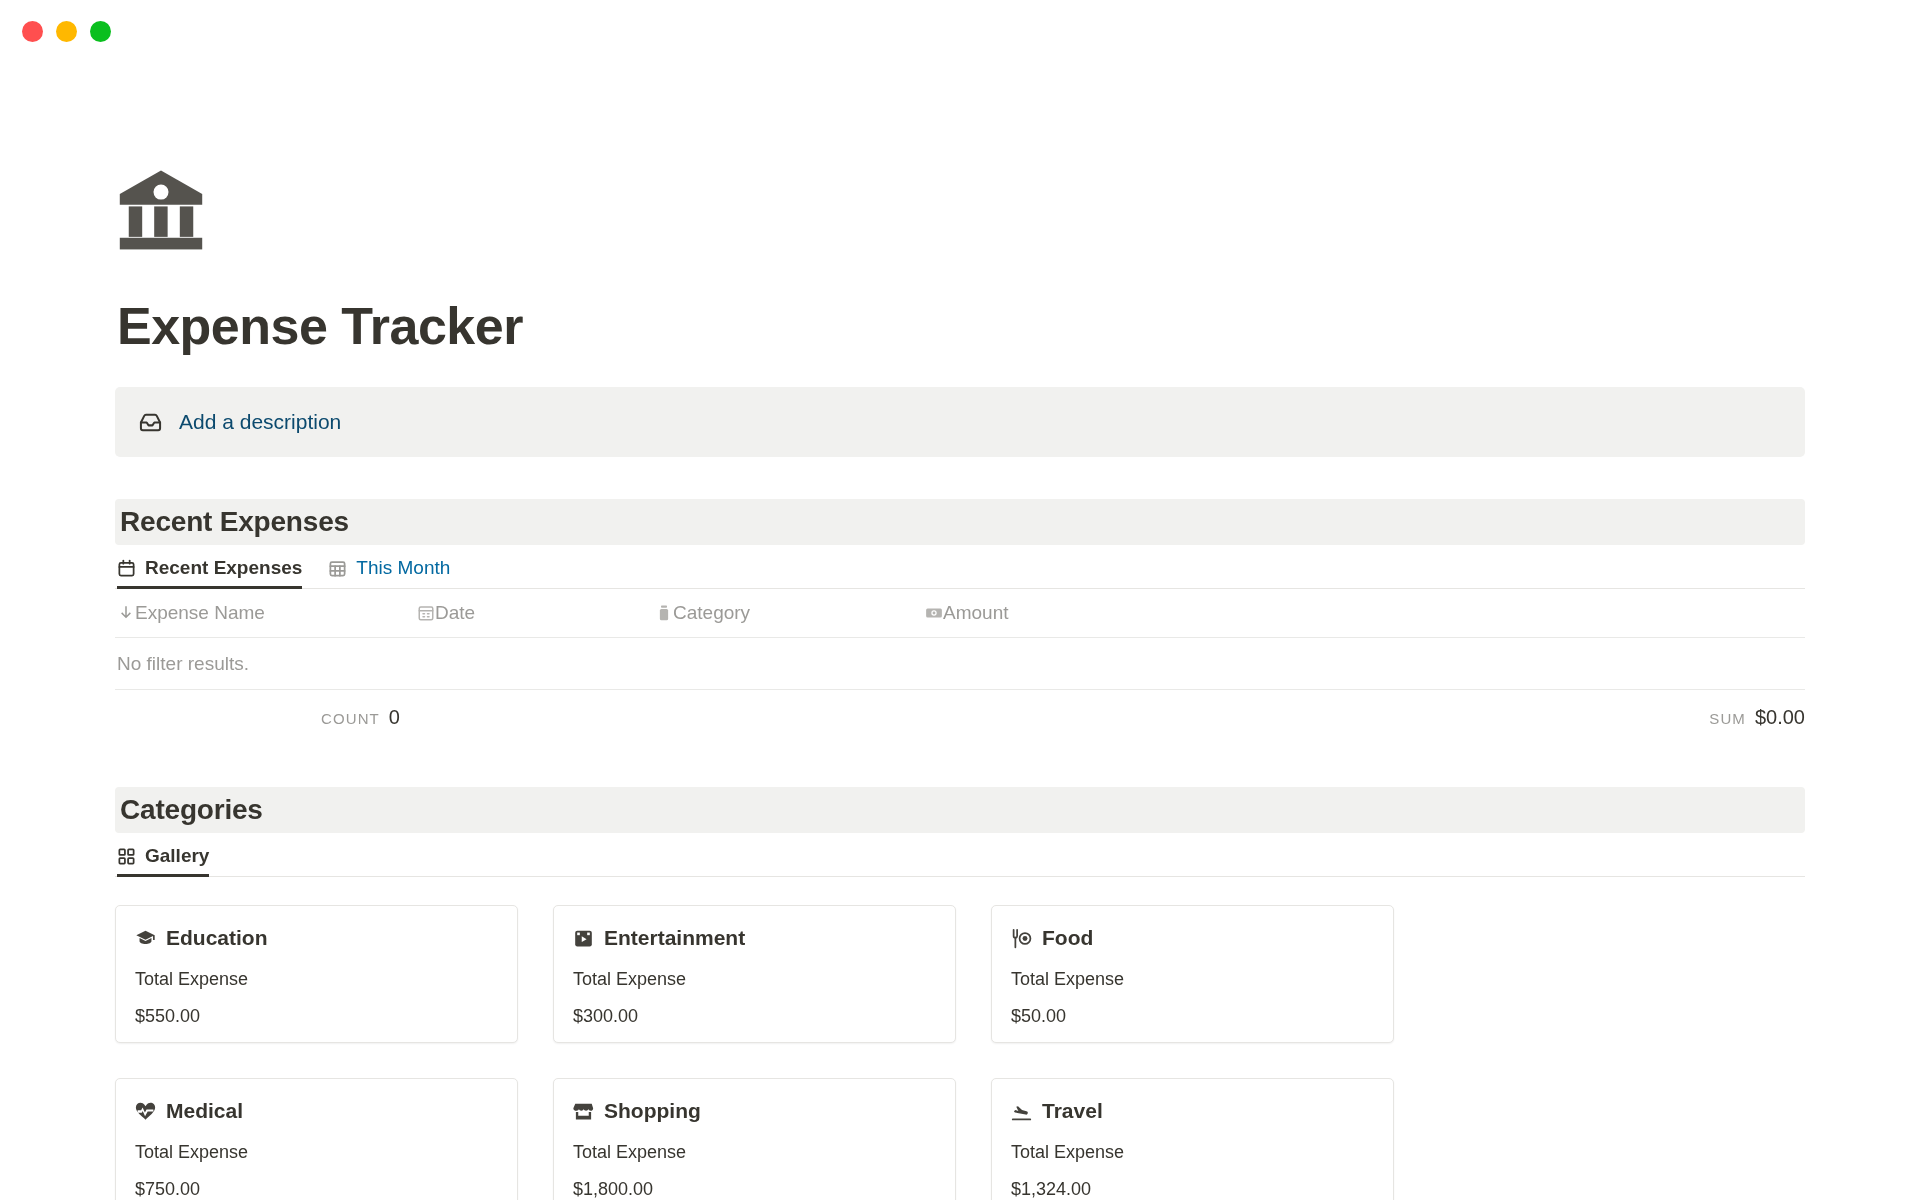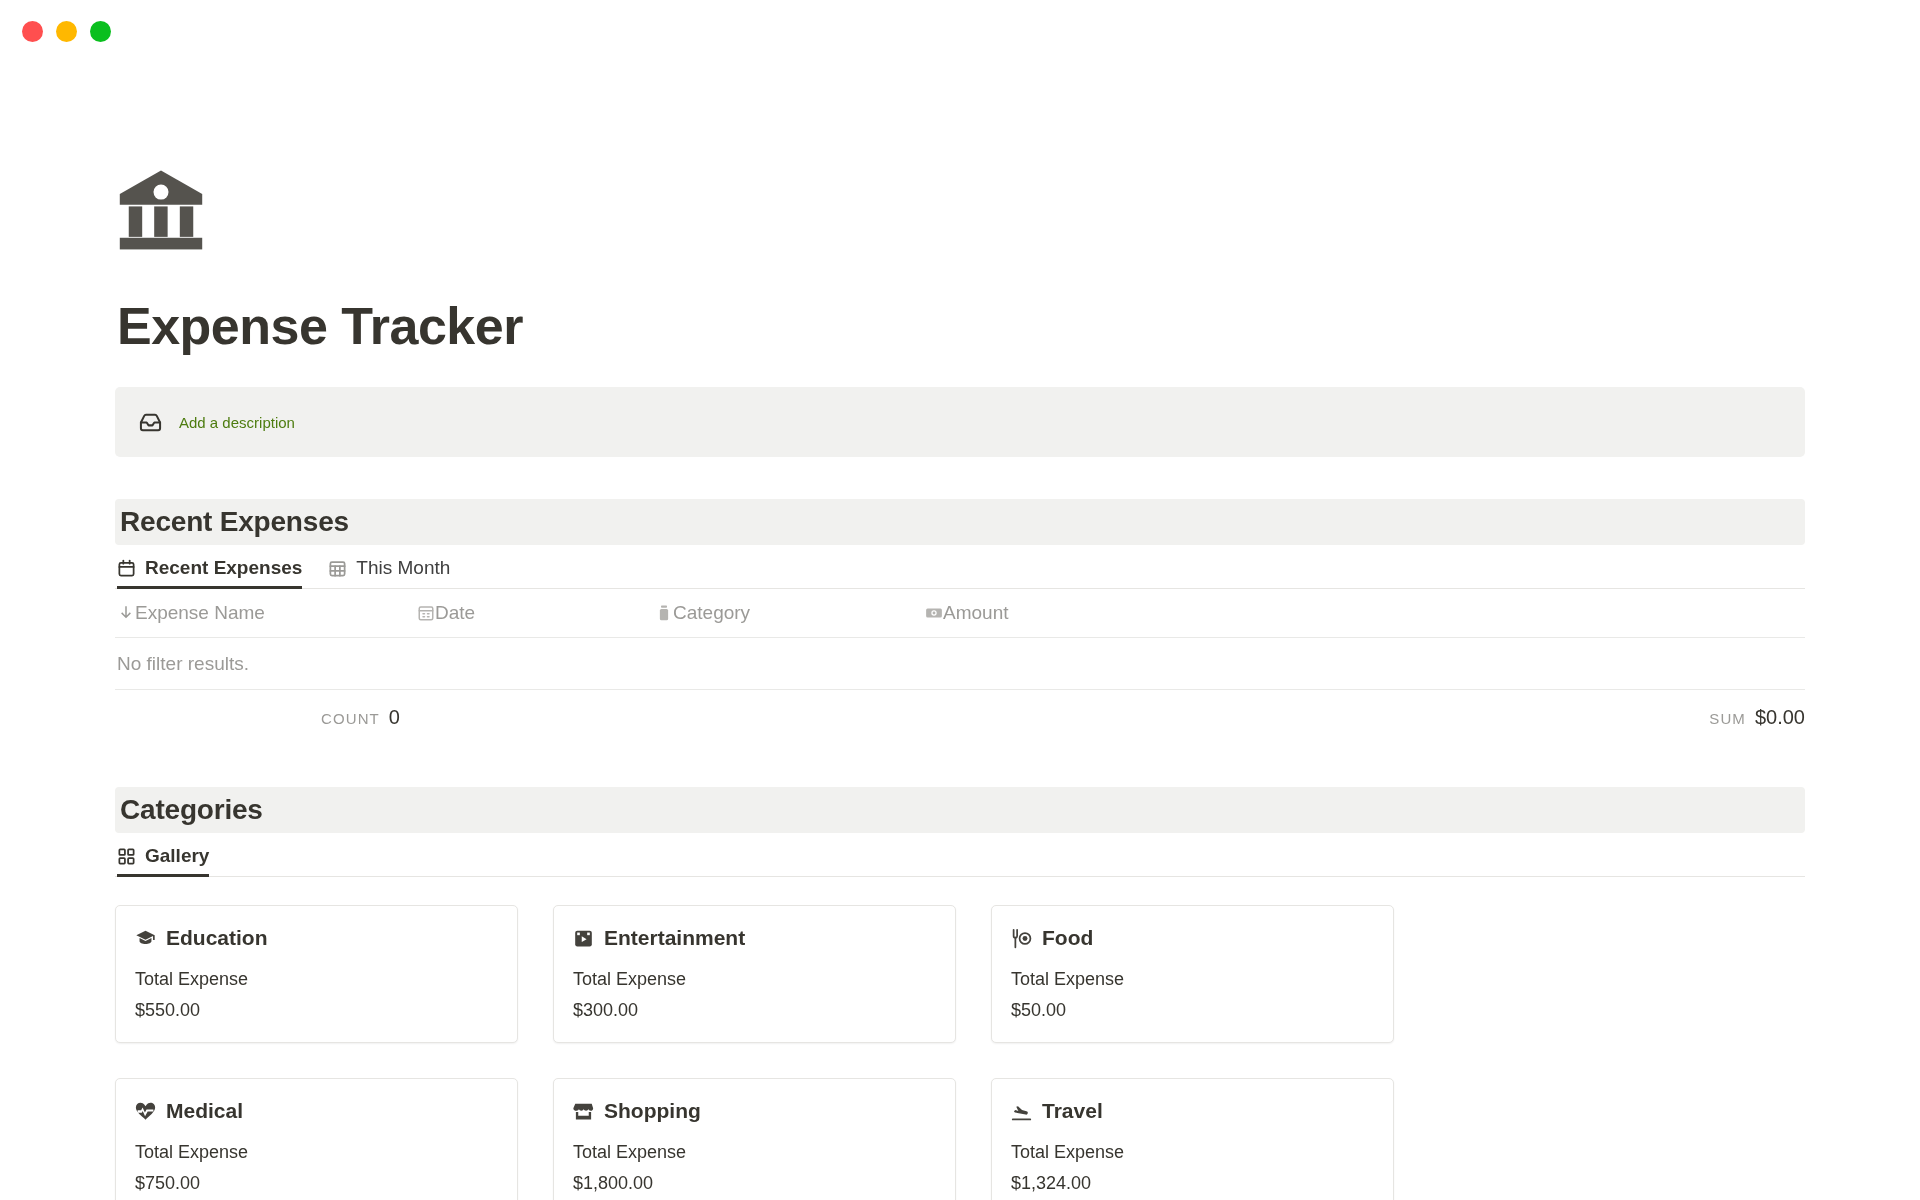--- a/index.html
+++ b/index.html
@@ -64,22 +64,22 @@
     margin-top: 32px;
     height: 70px;
     background: #f1f1ef;
     border-radius: 5px;
     display: flex;
     align-items: center;
     padding-left: 24px;
     gap: 17px;
   }
   .description-bar .label {
-    font-size: 15px;
-    color: #4d7c0f;
+    font-size: 21px;
+    color: #0c4a6e;
   }
 
   
   .section-heading {
     margin-top: 42px;
     height: 46px;
     background: #f1f1ef;
     border-radius: 4px;
     display: flex;
     align-items: center;
@@ -100,21 +100,21 @@
     padding-left: 2px;
   }
   .view-tab {
     display: flex;
     align-items: center;
     gap: 9px;
     font-size: 19px;
     padding-bottom: 9px;
     position: relative;
     cursor: pointer;
-    color: #404040;
+    color: #0369a1;
   }
   .view-tab.active { color: #37352f; font-weight: bold; }
   .view-tab.active::after {
     content: "";
     position: absolute;
     left: 0; right: 0; bottom: -1px;
     height: 3px;
     background: #37352f;
   }
 
@@ -192,21 +192,21 @@
     font-size: 21px;
     font-weight: bold;
     color: #37352f;
   }
   .card-field-label {
     margin-top: 19px;
     font-size: 18px;
     color: #37352f;
   }
   .card-field-value {
-    margin-top: 10px;
+    margin-top: 16px;
     font-size: 18px;
     color: #37352f;
   }
 
   svg { display: block; }
 </style>
 </head>
 <body>
 
 <div id="app">

